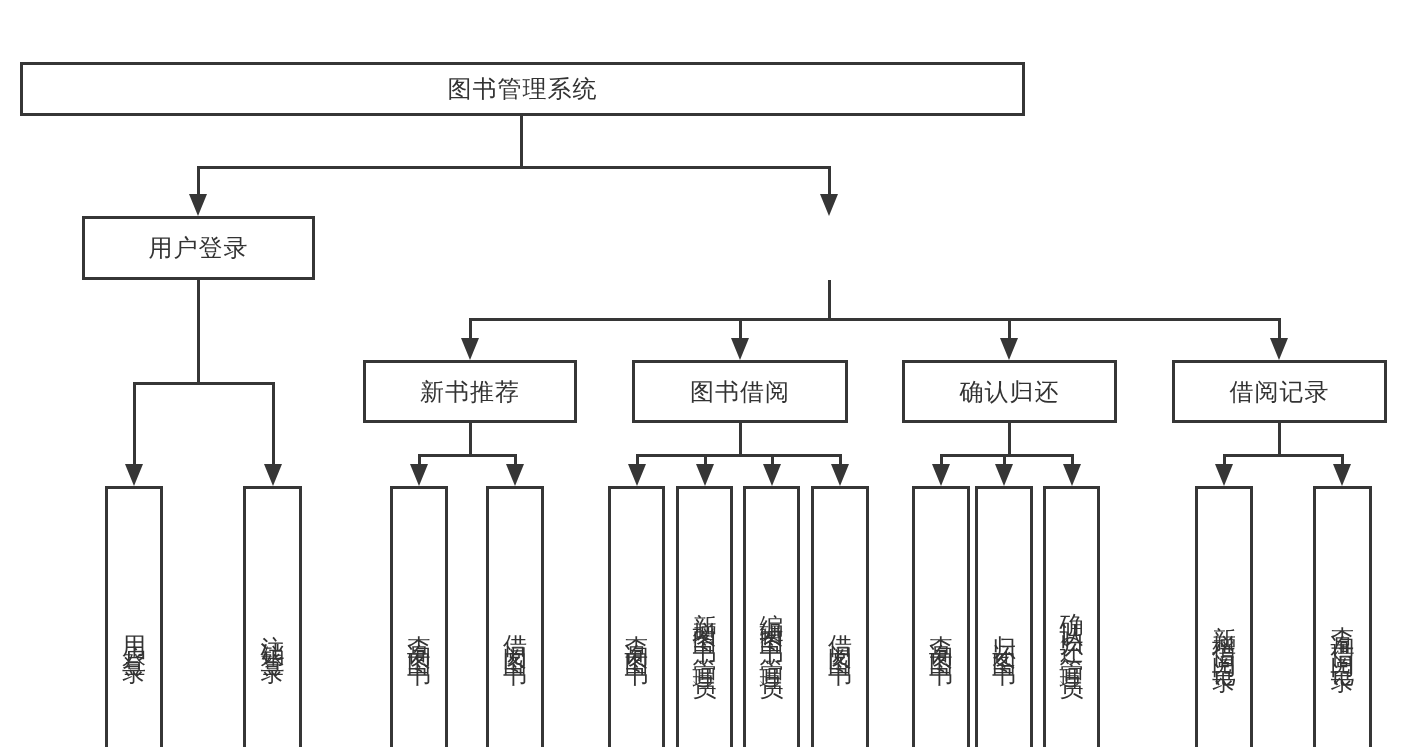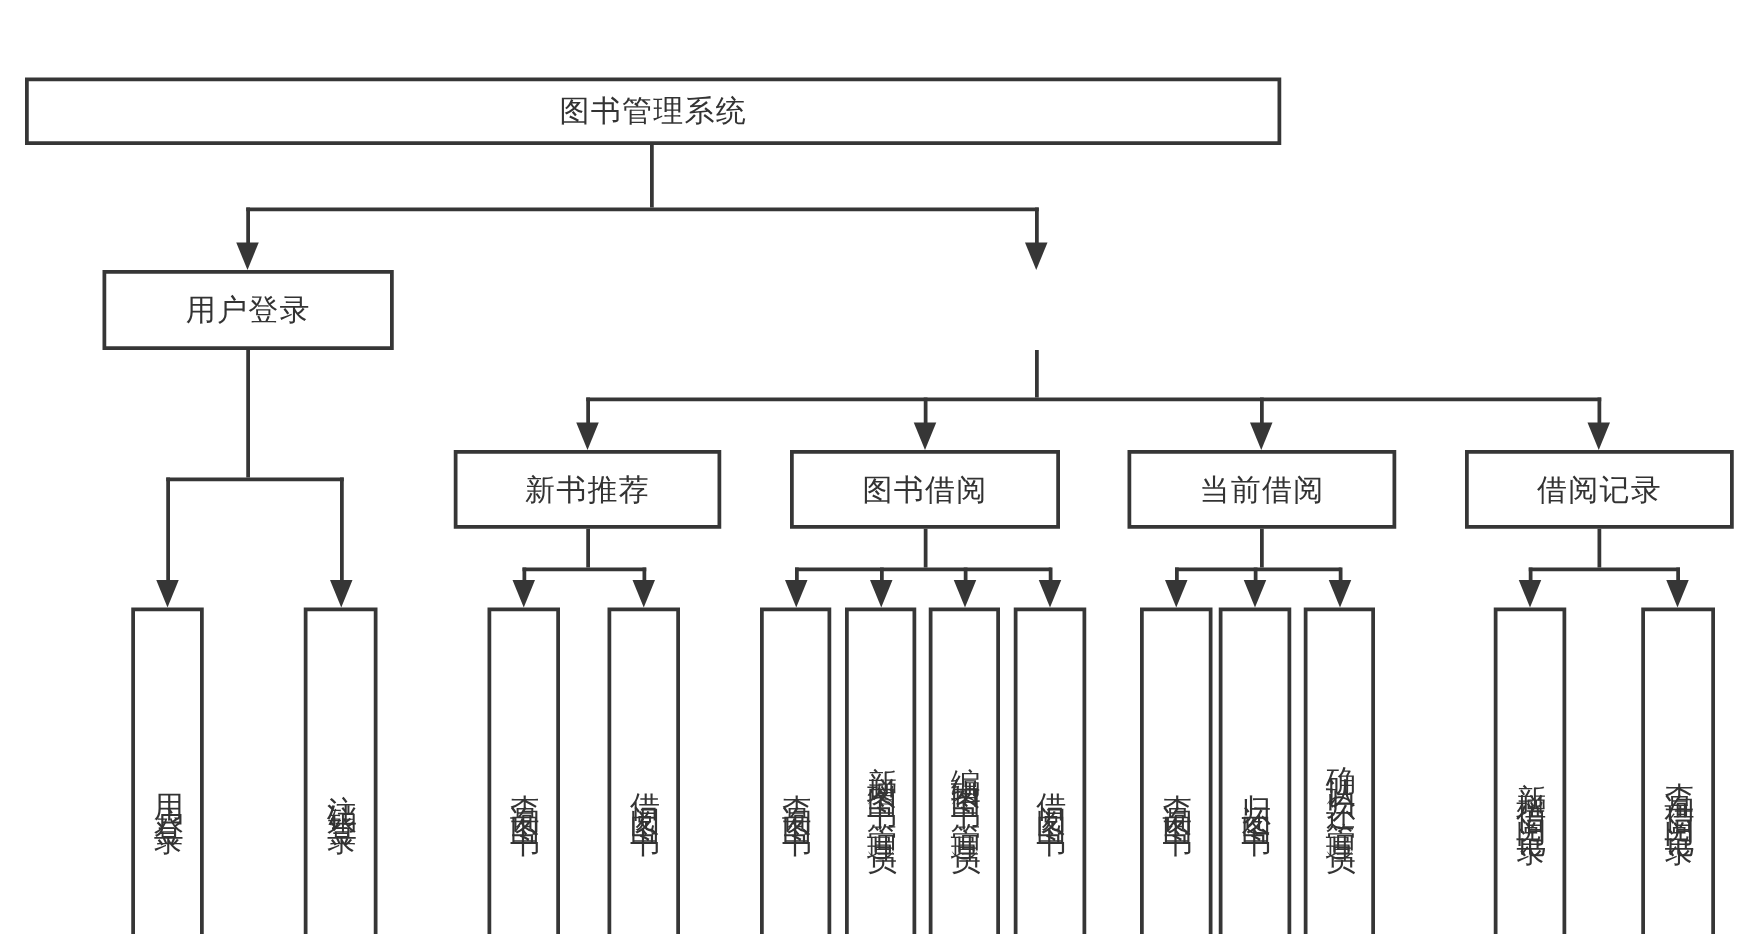--- a/index.html
+++ b/index.html
@@ -51,21 +51,21 @@
     <span class="lbl">用户登录</span>
   </div>
 
   <div class="box" style="left:363px;top:312px;width:214px;height:63px">
     <span class="lbl">新书推荐</span>
   </div>
   <div class="box" style="left:632px;top:312px;width:216px;height:63px">
     <span class="lbl">图书借阅</span>
   </div>
   <div class="box" style="left:902px;top:312px;width:215px;height:63px">
-    <span class="lbl">当前借阅</span>
+    <span class="lbl">确认归还</span>
   </div>
   <div class="box" style="left:1172px;top:312px;width:215px;height:63px">
     <span class="lbl">借阅记录</span>
   </div>
 
   <div class="box leaf" style="left:105px;top:438px;width:58px;height:296px">
     <span class="lbl">用户登录</span>
   </div>
   <div class="box leaf" style="left:243px;top:438px;width:59px;height:296px">
     <span class="lbl">注销登录</span>

